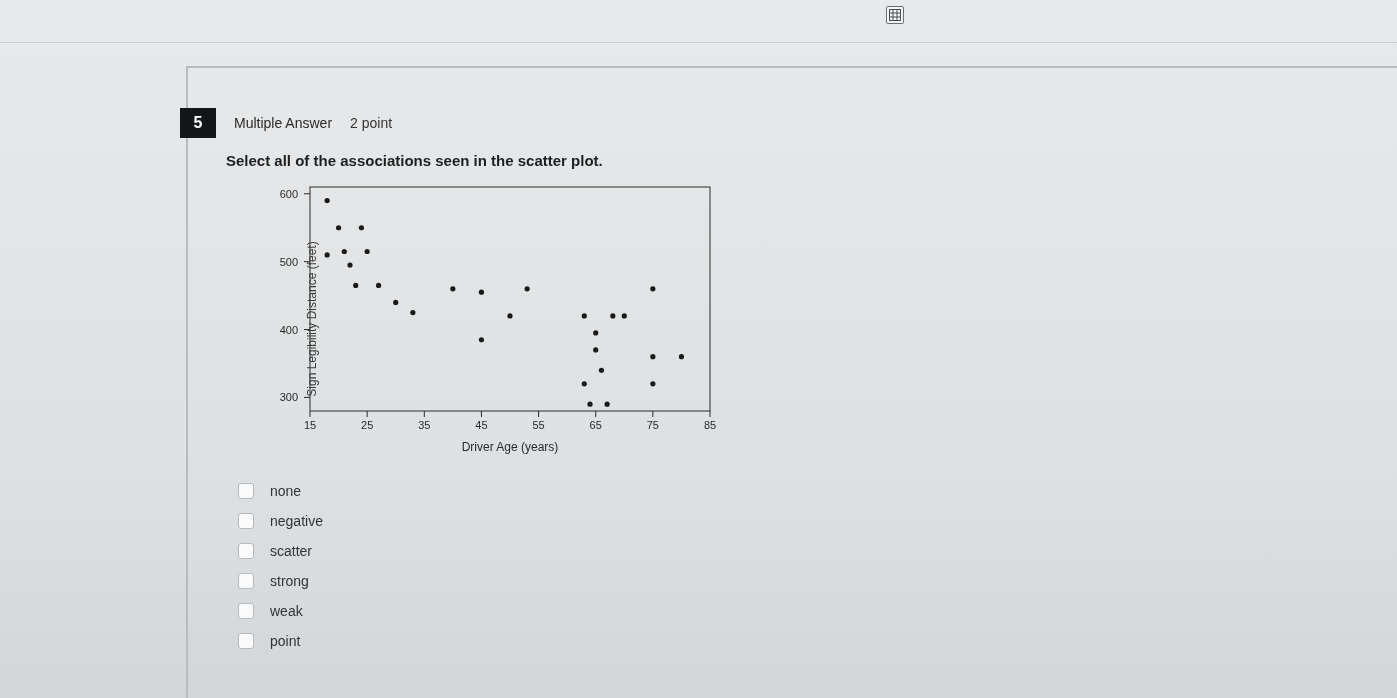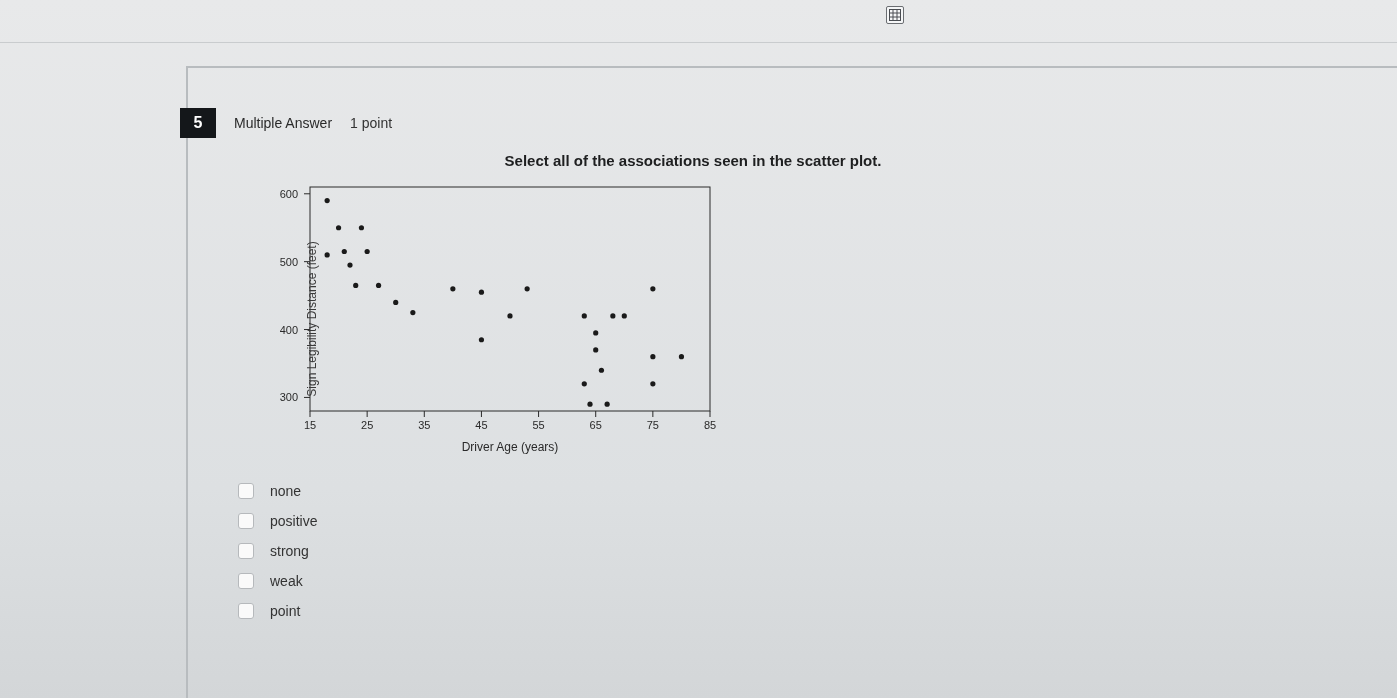--- a/index.html
+++ b/index.html
@@ -42,21 +42,21 @@
   }
   .q-num{
     width:36px;height:30px;background:#14171a;color:#fff;
     display:flex;align-items:center;justify-content:center;
     font-weight:600;font-size:16px;
   }
   .q-type{font-weight:400}
   .q-points{color:#333}
   .q-prompt{
     margin:14px 0 10px 46px;
-    font-size:15px; font-weight:600; color:#1e1f20;text-align:center;
+    font-size:15px; font-weight:600; color:#1e1f20;
   }
   .plot-wrap{
     margin-left:60px;
     width:480px;height:280px;position:relative;
   }
   .ylabel{
     position:absolute; left:-6px; top:50%;
     transform:translateY(-50%) rotate(-90deg);
     transform-origin:center;
     font-size:12px;color:var(--ink2);white-space:nowrap;
@@ -88,21 +88,21 @@
 <div class="top-rule"></div>
 <div class="page-frame"></div>
 
 <div class="question">
 
   <div class="q-header">
     <div class="q-num">
       <span>5</span>
     </div>
     <span class="q-type">Multiple Answer</span>
-    <span class="q-points">1 point</span>
+    <span class="q-points">2 point</span>
   </div>
 
   <div class="q-prompt">Select all of the associations seen in the scatter plot.</div>
 
   <div class="plot-wrap">
     <div class="ylabel">Sign Legibility Distance (feet)</div>
     <svg id="plot-svg" width="480" height="280">
         <rect x="70" y="8" width="400" height="224" fill="none" stroke="#2a2a2a" stroke-width="1"></rect>
         <line x1="64" y1="218.42424242424244" x2="70" y2="218.42424242424244" stroke="#2a2a2a"></line>
         <text x="58" y="222.42424242424244" text-anchor="end" font-size="11" fill="#2a2a2a" font-family="Arial">300</text>
@@ -161,21 +161,25 @@
       </svg>
   </div>
 
   <div class="options">
     <label class="opt">
       <span class="chk"></span>
       <span>none</span>
     </label>
     <label class="opt">
       <span class="chk"></span>
-      <span>positive</span>
+      <span>negative</span>
+    </label>
+    <label class="opt">
+      <span class="chk"></span>
+      <span>scatter</span>
     </label>
     <label class="opt">
       <span class="chk"></span>
       <span>strong</span>
     </label>
     <label class="opt">
       <span class="chk"></span>
       <span>weak</span>
     </label>
     <label class="opt">

